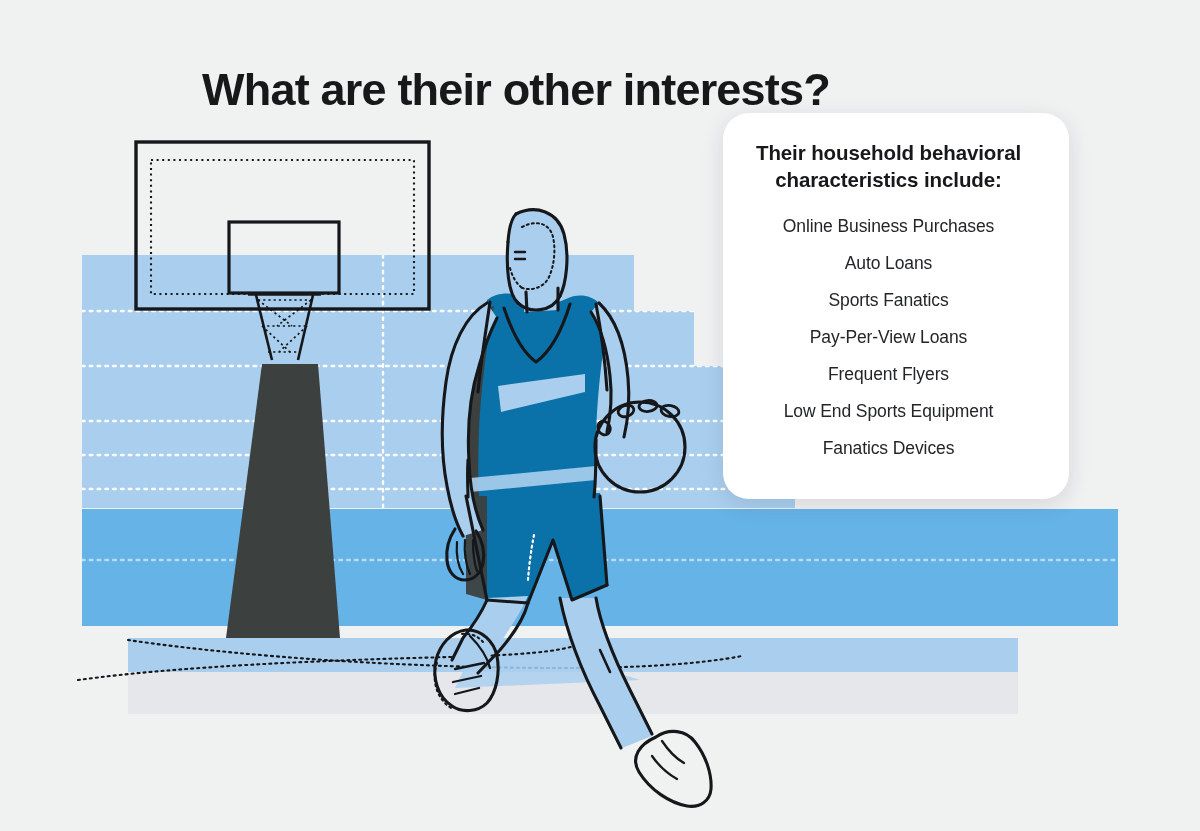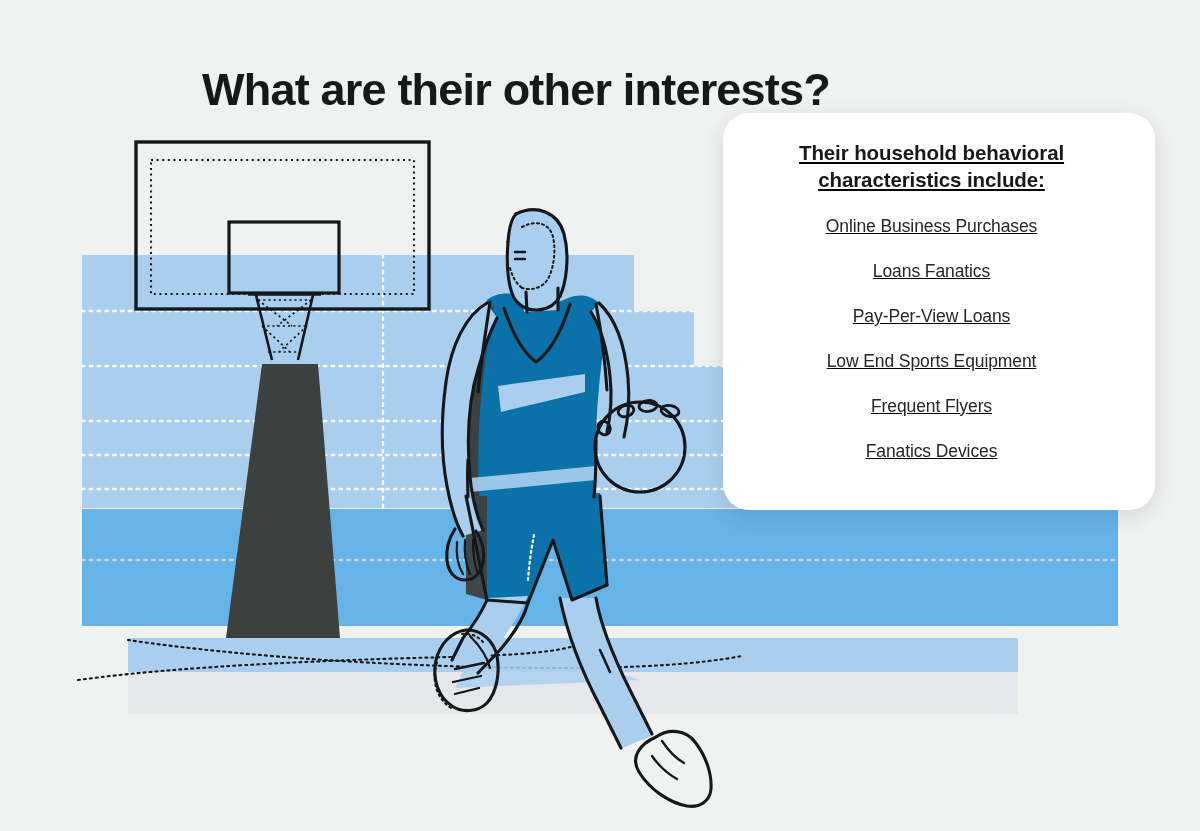--- a/index.html
+++ b/index.html
@@ -51,43 +51,42 @@
     display: block;
     width: 1200px;
     height: 831px;
   }
 
   
   #info-card {
     position: absolute;
     left: 723px;
     top: 113px;
-    width: 432px;
+    width: 346px;
     padding: 26px 18px 30px 3px;
     box-sizing: border-box;
     background: #FFFFFF;
     border-radius: 26px;
     box-shadow: 0 6px 22px rgba(30,40,60,0.13);
     text-align: center;
-    text-decoration: underline;
   }
   #card-heading {
     font-size: 20.5px;
     font-weight: bold;
     color: #16181A;
     line-height: 1.34;
     margin: 0 0 16px 0;
     padding: 0 6px;
     letter-spacing: -0.1px;
   }
   .card-item {
     font-size: 17.5px;
     color: #232628;
     line-height: 1.2;
-    margin: 12px;
+    margin: 4px;
     padding: 6px 0;
     letter-spacing: -0.1px;
   }
 </style>
 </head>
 <body>
 
 <div id="stage">
 
   <div id="illustration">
@@ -325,20 +324,21 @@
       </g>
 
     </svg>
   </div>
 
   <h1 id="page-title">What are their other interests?</h1>
 
   <div id="info-card">
     <div id="card-heading">Their household behavioral characteristics include:</div>
     <p class="card-item">Online Business Purchases</p>
-    <p class="card-item">Loans Fanatics</p>
+    <p class="card-item">Auto Loans</p>
+    <p class="card-item">Sports Fanatics</p>
     <p class="card-item">Pay-Per-View Loans</p>
+    <p class="card-item">Frequent Flyers</p>
     <p class="card-item">Low End Sports Equipment</p>
-    <p class="card-item">Frequent Flyers</p>
     <p class="card-item">Fanatics Devices</p>
   </div>
 
 </div>
 
 </body></html>

